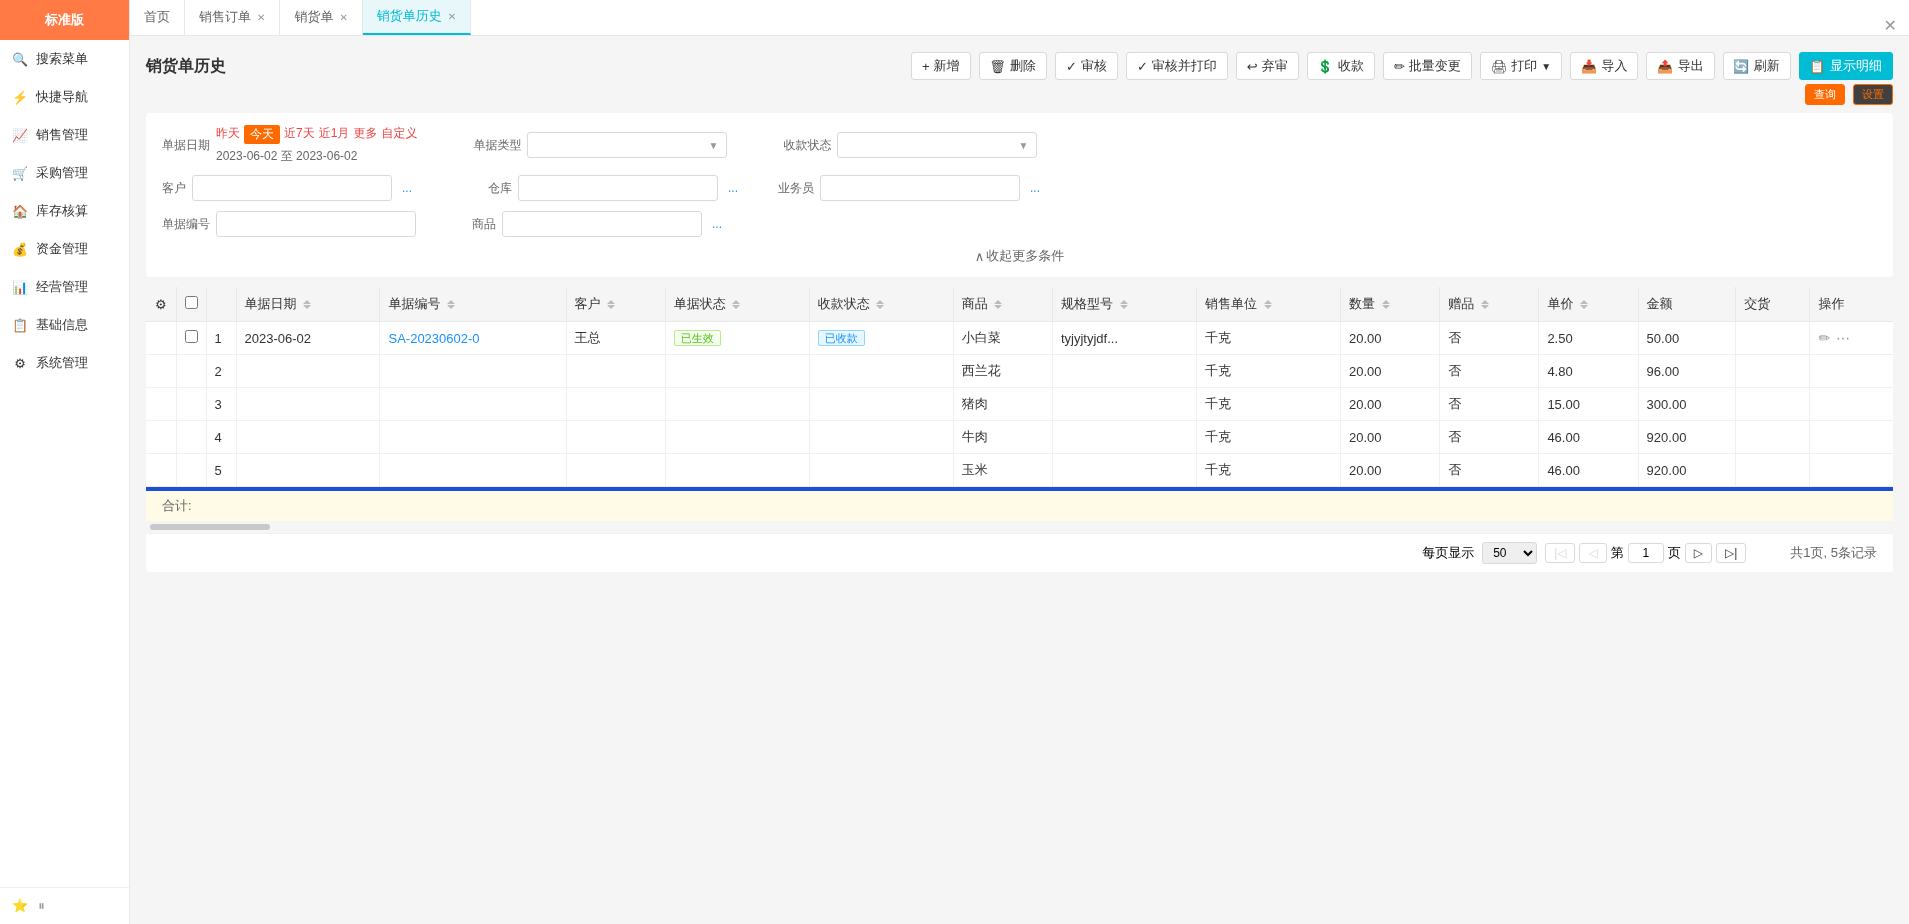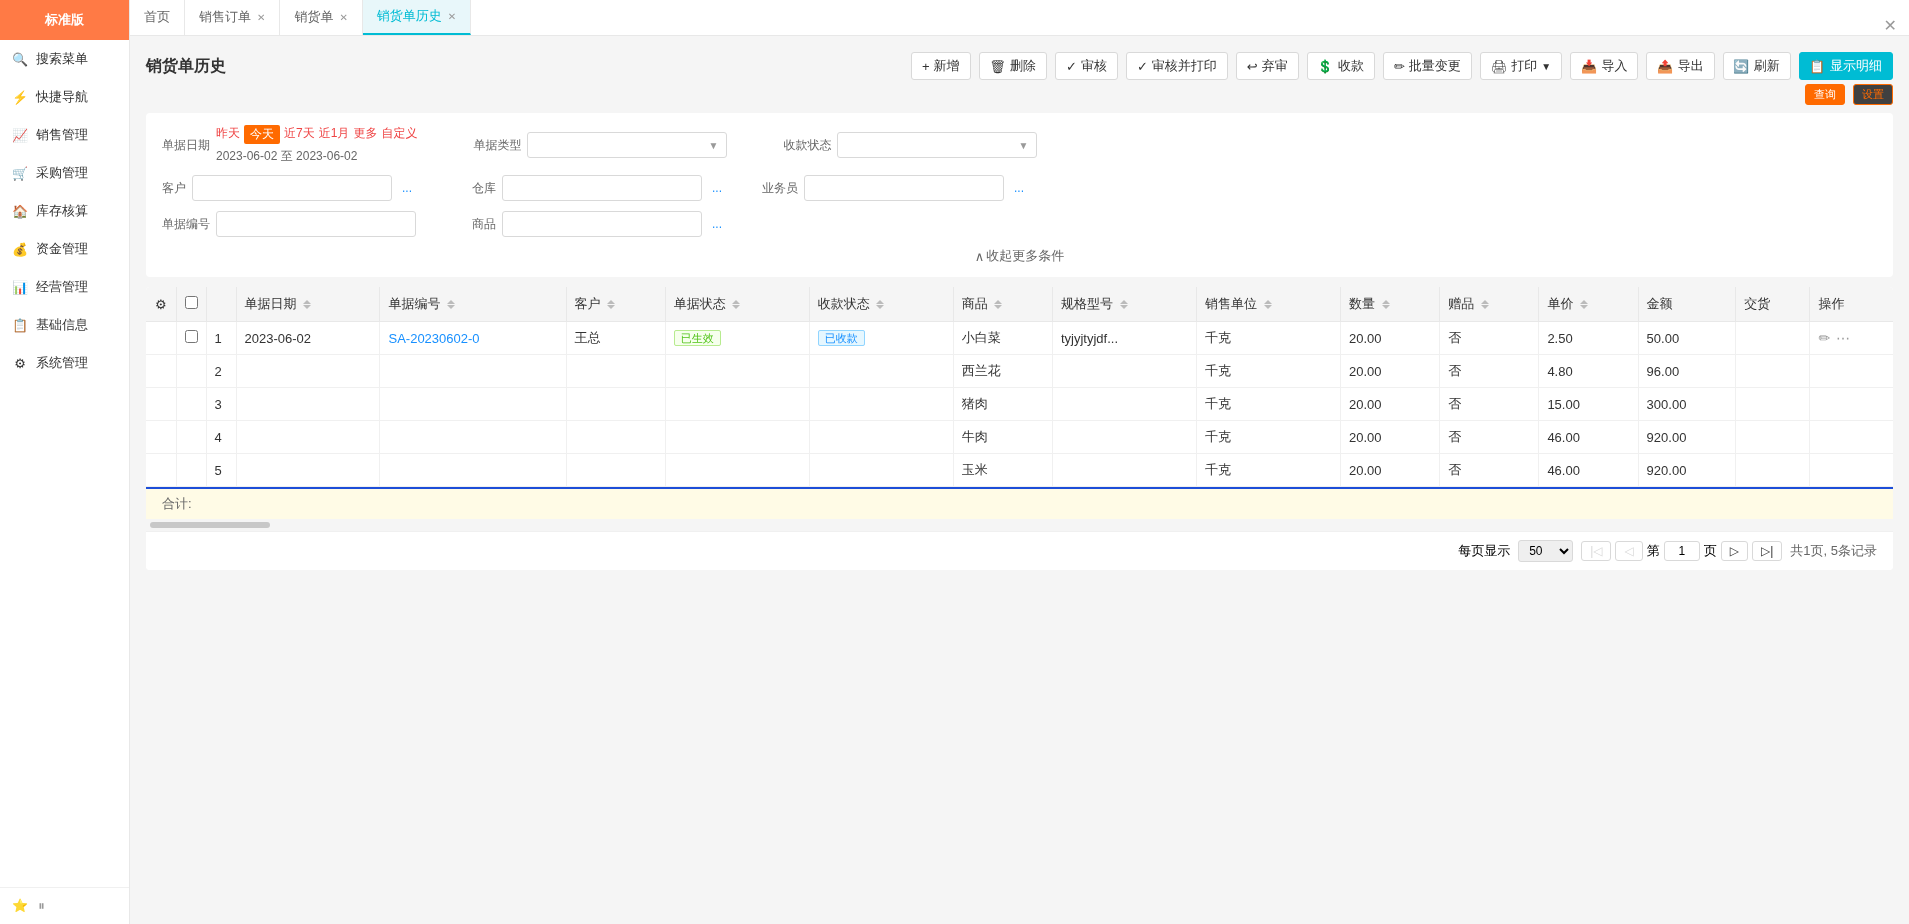--- a/index.html
+++ b/index.html
@@ -66,33 +66,33 @@
     .sort-arrow { width: 0; height: 0; }
     .sort-up { border-left: 4px solid transparent; border-right: 4px solid transparent; border-bottom: 4px solid #bbb; }
     .sort-down { border-left: 4px solid transparent; border-right: 4px solid transparent; border-top: 4px solid #bbb; }
     .tag-green { background: #f6ffed; color: #52c41a; border: 1px solid #b7eb8f; padding: 1px 6px; border-radius: 2px; font-size: 11px; }
     .tag-blue { background: #e6f7ff; color: #1890ff; border: 1px solid #91d5ff; padding: 1px 6px; border-radius: 2px; font-size: 11px; margin-top: 6px; }
     .link-text { color: #1890ff; cursor: pointer; }
     .action-btns { display: flex; gap: 6px; }
     .action-icon { color: #999; cursor: pointer; font-size: 14px; }
 
     
-    .table-footer { background: #fffbe6; display: flex; align-items: center; padding: 6px 16px; border-top: 2px solid #1d4ed8; font-size: 12px; }
+    .table-footer { background: #fffbe6; display: flex; align-items: center; padding: 6px 16px; border-top: 4px solid #1d4ed8; font-size: 12px; }
     .footer-label { color: #666; margin-right: 12px; }
     .footer-values { display: flex; gap: 100px; flex: 1; }
     .footer-value { color: #333; font-weight: bold; }
 
     
     .pagination { display: flex; align-items: center; justify-content: flex-end; padding: 8px 16px; background: #fff; border-top: 1px solid #f0f0f0; gap: 8px; font-size: 12px; }
     .page-size-select { border: 1px solid #d9d9d9; border-radius: 3px; padding: 2px 6px; font-size: 12px; }
     .page-nav { display: flex; align-items: center; gap: 4px; }
     .page-nav-btn { border: 1px solid #d9d9d9; border-radius: 3px; padding: 2px 8px; cursor: pointer; background: #fff; color: #333; font-size: 12px; }
     .page-nav-btn.disabled { color: #d9d9d9; cursor: not-allowed; }
     .page-input { border: 1px solid #d9d9d9; border-radius: 3px; width: 36px; padding: 2px 4px; text-align: center; font-size: 12px; }
-    .page-info { color: #666; }
+    .page-info { color: #666; margin-left: 36px; }
 
     
     .scroll-bar-area { height: 12px; background: #f5f5f5; display: flex; align-items: center; padding: 0 4px; }
     .scroll-thumb { height: 6px; width: 120px; background: #c8c8c8; border-radius: 3px; }
   </style>
 </head>
 <body>
 
 <div class="sidebar">
   <div class="sidebar-top">
@@ -255,21 +255,21 @@
           </div>
         </div>
       </div>
 
       <div class="filter-row">
         <div class="filter-item">
           <span class="filter-label">客户</span>
           <input type="text" class="filter-input filter-input-wide" style="">
           <span class="ellipsis-btn">...</span>
         </div>
-        <div class="filter-item" style="margin-left:40px;">
+        <div class="filter-item" style="margin-left:56px;">
           <span class="filter-label">仓库</span>
           <input type="text" class="filter-input filter-input-wide" style="">
           <span class="ellipsis-btn">...</span>
         </div>
         <div class="filter-item" style="margin-left:20px;">
           <span class="filter-label">业务员</span>
           <input type="text" class="filter-input filter-input-wide" style="">
           <span class="ellipsis-btn">...</span>
         </div>
       </div>

